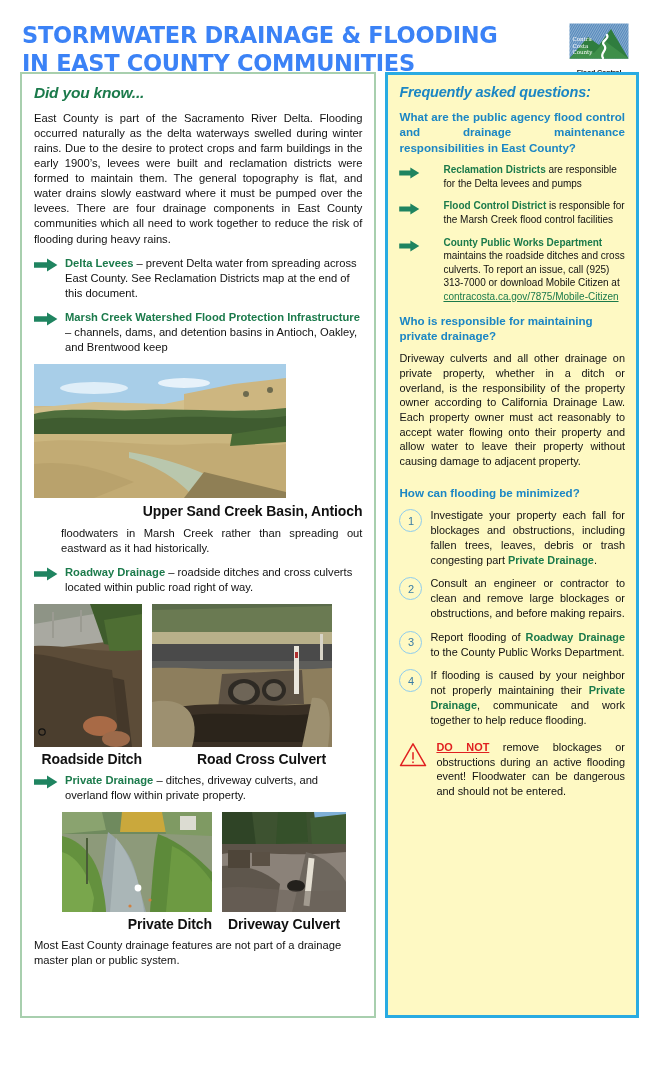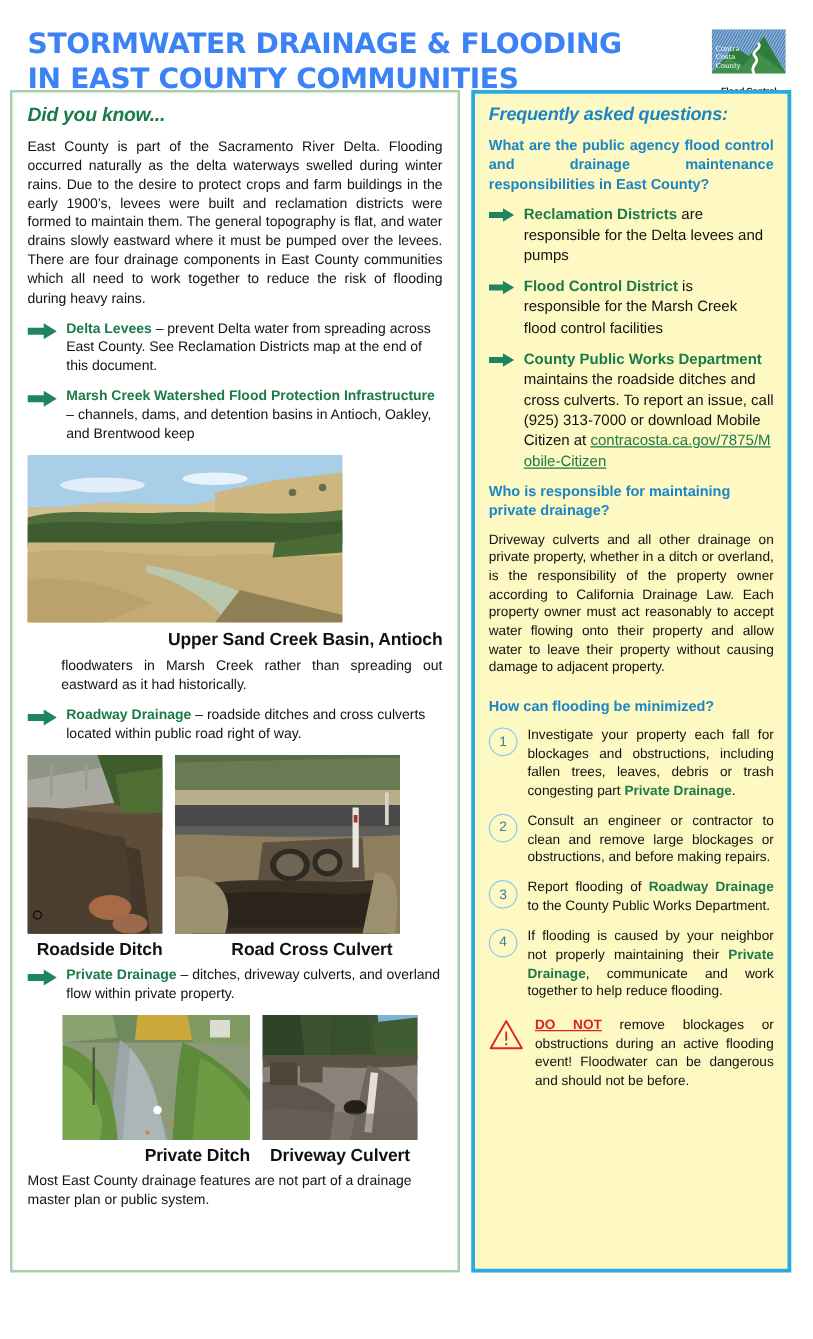--- a/index.html
+++ b/index.html
@@ -36,21 +36,21 @@
     display:flex;flex-direction:column;align-items:center;
   }
   .logo-img{width:62px;height:46px;display:block;}
   .logo-cap{
     font-size:7.2px;color:#1a1a1a;font-weight:bold;line-height:1.05;text-align:center;
     margin-top:1px;letter-spacing:-0.2px;
   }
   .logo-sub{font-size:3.6px;color:#333;letter-spacing:0px;text-align:center;margin-top:1px;}
 
   
-  .cols{display:flex;gap:9px;padding:0 11px 0 8px;box-sizing:border-box;}
+  .cols{display:flex;gap:9px;padding:0 11px 0 20px;box-sizing:border-box;}
   .col-left{
     width:360px;box-sizing:border-box;
     border:2px solid #a8cfae;
     background:#fff;
     padding:10px 12px 8px 12px;
     min-height:946px;
   }
   .col-right{
     width:256px;box-sizing:border-box;
     border:3px solid #29abe2;
@@ -78,21 +78,21 @@
     font-size:11.2px;line-height:1.345;color:#111;margin:0 0 9px 0;
     text-align:justify;
   }
   p.body.left{text-align:left;}
 
   
   .bul{display:flex;gap:7px;margin:0 0 9px 0;align-items:flex-start;}
   .bul .arw{flex:0 0 auto;width:24px;margin-top:2px;}
   .bul .txt{font-size:11.2px;line-height:1.345;color:#111;}
   .bul.rt .arw{width:21px;}
-  .bul.rt .txt{font-size:12px;line-height:1.36;}
+  .bul.rt .txt{font-size:10px;line-height:1.36;margin-left:16px;}
   .g{color:#1b7a4b;font-weight:bold;}
   .gl{color:#1b7a4b;font-weight:bold;}
   a.lnk{color:#1b7a4b;text-decoration:underline;font-weight:normal;word-break:break-all;}
 
   
   .figwrap{text-align:center;margin:2px 0 4px 0;}
   .cap{
     font-size:14px;font-weight:bold;color:#111;text-align:right;
     margin:5px 0 7px 0;letter-spacing:-0.1px;
   }
@@ -366,17 +366,17 @@
       </div>
 
       <div class="warn">
         <span class="tri">
           <svg viewBox="0 0 30 27" width="28" height="25">
             <path d="M15 2 L28.5 25.5 L1.5 25.5 Z" fill="none" stroke="#e02020" stroke-width="1.6" stroke-linejoin="round"></path>
             <rect x="14.2" y="11" width="1.6" height="8" fill="#e02020"></rect>
             <rect x="14.2" y="21" width="1.6" height="1.8" fill="#e02020"></rect>
           </svg>
         </span>
-        <span class="wtxt"><span class="donot">DO NOT</span><span> remove blockages or obstructions during an active flooding event! Floodwater can be dangerous and should not be before.</span></span>
+        <span class="wtxt"><span class="donot">DO NOT</span><span> remove blockages or obstructions during an active flooding event! Floodwater can be dangerous and should not be entered.</span></span>
       </div>
     </div>
   </div>
 </div>
 
 </body></html>

